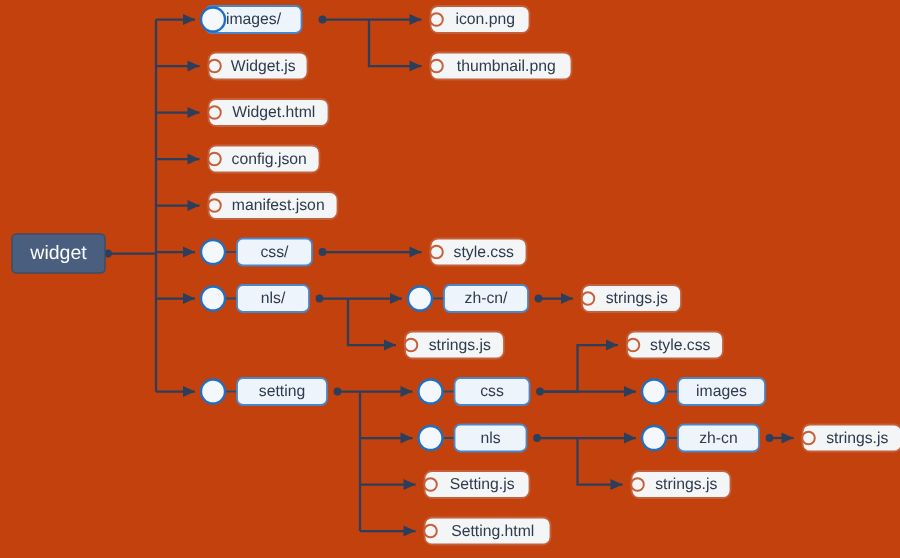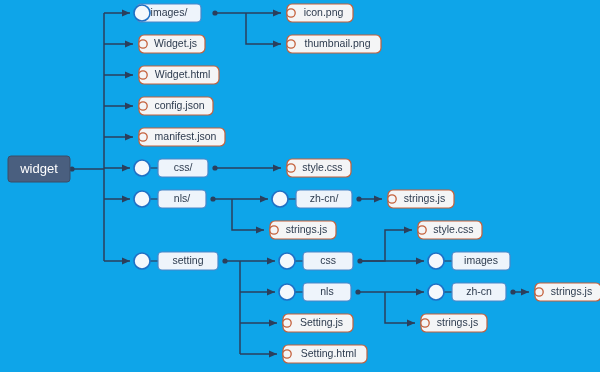--- a/index.html
+++ b/index.html
@@ -11,21 +11,21 @@
   body {
     width: 600px;
     height: 372px;
     overflow: hidden;
     font-family: "Liberation Sans", sans-serif;
   }
   #diagram-root {
     position: relative;
     width: 600px;
     height: 372px;
-    background: #0ea5e9;
+    background: #c2410c;
   }
   svg#tree-svg {
     display: block;
     width: 600px;
     height: 372px;
   }
   .node-label {
     font-family: "Liberation Sans", sans-serif;
     font-size: 10.5px;
     fill: #2d3b4e;

